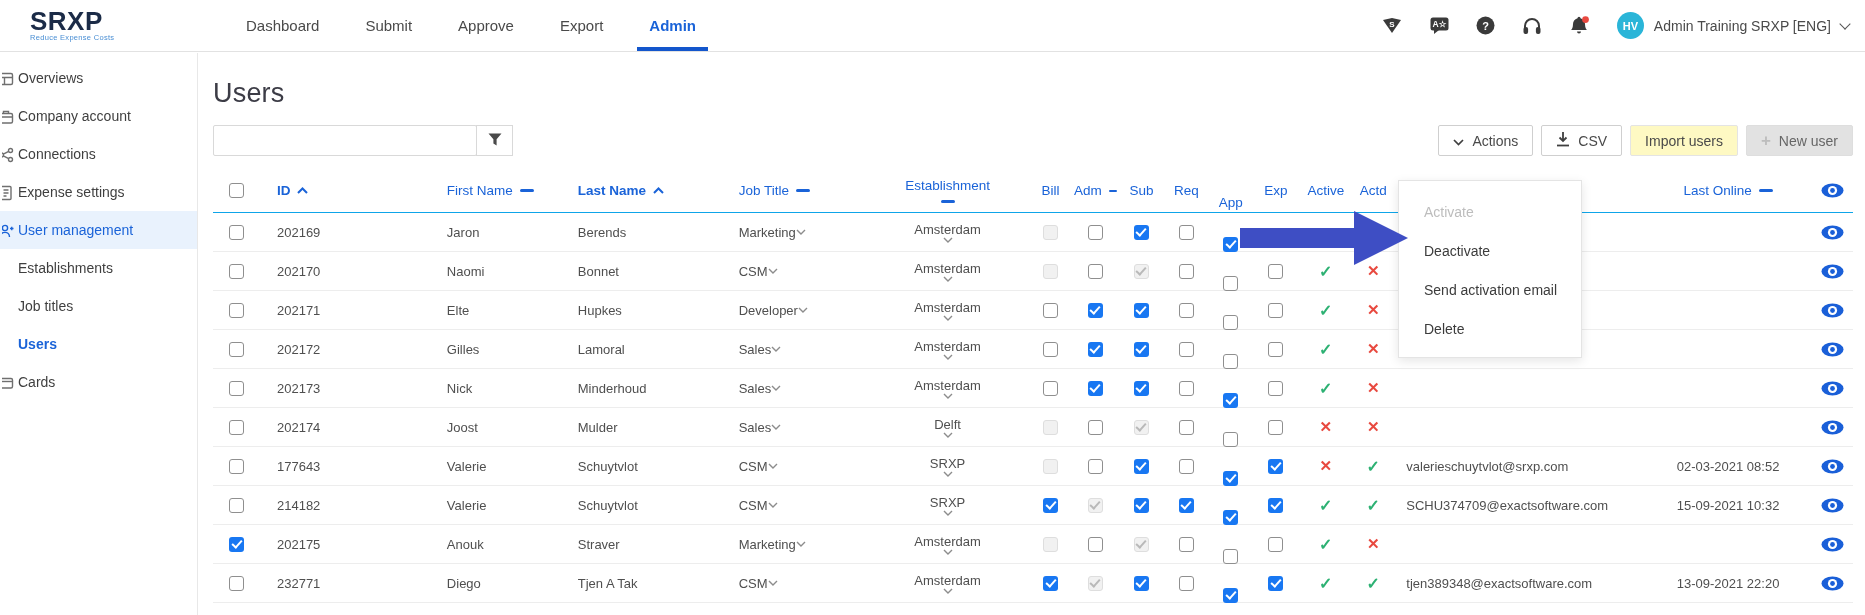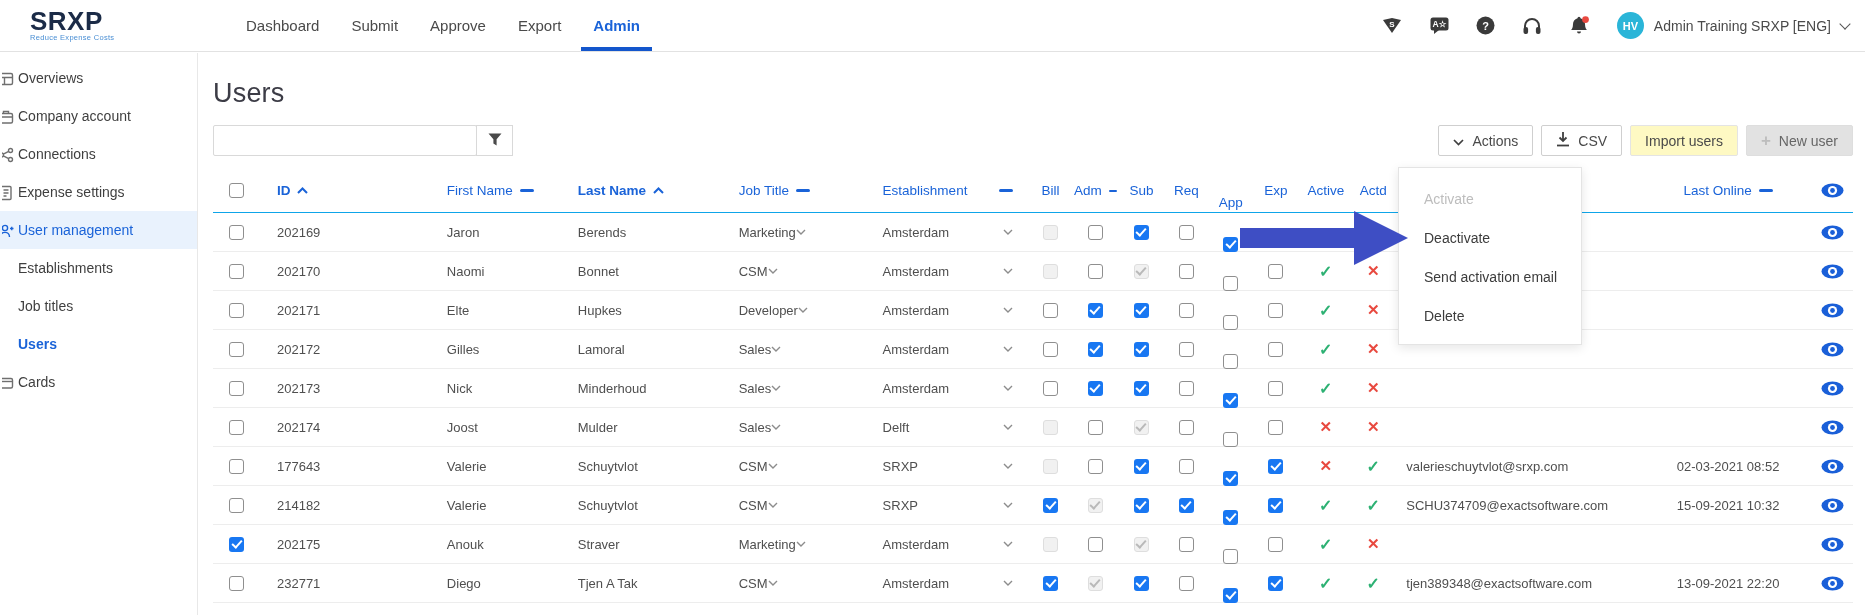--- a/index.html
+++ b/index.html
@@ -5,21 +5,21 @@
   * { margin:0; padding:0; box-sizing:border-box; }
   html,body { background:#fff; }
   .app{ position:relative; width:1865px; height:615px; overflow:hidden; background:#fff;
         font-family:"Liberation Sans", sans-serif; color:#4a4a4a; }
 
   
   .topbar{ height:52px; display:flex; align-items:stretch; border-bottom:1px solid #e2e2e2; background:#fff; }
   .logo{ width:198px; display:flex; flex-direction:column; justify-content:center; padding-left:30px; }
   .logo-name{ font-size:26px; font-weight:bold; color:#1b2b47; letter-spacing:.5px; line-height:24px; }
   .logo-tag{ font-size:7.5px; color:#4a8fd4; letter-spacing:.3px; }
-  .topnav{ display:flex; align-items:stretch; gap:32px; margin-left:48px; }
+  .topnav{ display:flex; align-items:stretch; gap:46px; margin-left:48px; }
   .nav-item{ display:flex; align-items:center; font-size:15px; color:#4a4a4a; cursor:pointer; position:relative; }
   .nav-item.active{ color:#1a63d8; font-weight:bold; }
   .nav-item.active::after{ content:""; position:absolute; left:-12px; right:-12px; bottom:0; height:4px; background:#1356cc; }
   .topbar-right{ margin-left:auto; display:flex; align-items:center; gap:27px; padding-right:16px; }
   .tb-icon{ display:inline-flex; align-items:center; cursor:pointer; position:relative; }
   .user-menu{ display:flex; align-items:center; gap:10px; cursor:pointer; }
   .avatar{ width:27px; height:27px; border-radius:50%; background:#2ab5d8; color:#fff; font-size:11px; font-weight:bold;
            display:flex; align-items:center; justify-content:center; }
   .user-name{ font-size:14px; color:#4a4a4a; }
   .chev{ display:inline-block; width:8px; height:8px; border-right:1.6px solid #555; border-bottom:1.6px solid #555;
@@ -57,21 +57,21 @@
   .tr{ display:flex; align-items:center; height:39px; border-bottom:1px solid #ededed; background:#fff; }
   .tr-head{ display:flex; align-items:center; height:44px; border-bottom:1px solid #0ea5e9; }
   .th{ display:flex; align-items:center; gap:7px; font-size:13.5px; color:#1a63d8; }
   .th.bold{ font-weight:bold; }
   .td{ font-size:13px; color:#4f4f4f; display:flex; align-items:center; }
   .c-sel{ width:48px; justify-content:center; display:flex; }
   .c-id{ width:186px; padding-left:16px; }
   .c-first{ width:131px; }
   .c-last{ width:161px; }
   .c-job{ width:144px; display:flex; padding-right:16px; }
-  .c-est{ width:146px; justify-content:space-between; display:flex; padding-right:16px; }
+  .c-est{ width:146px; justify-content:space-between; display:flex; padding-right:16px;flex-direction:column; }
   .c-cb3{ display:flex; justify-content:center; align-items:center; }
   .c-bill{ width:44px; } .c-adm{ width:46px; } .c-sub{ width:46px; } .c-req{ width:44px; }
   .c-app{ width:45px;margin-top:24px; } .c-exp{ width:45px; } .c-active{ width:55px; } .c-actd{ width:40px; }
   .c-email{ width:250px; padding-left:13px; }
   .c-lo{ width:170px; justify-content:center; display:flex; }
   .c-view{ width:40px; justify-content:center; display:flex; }
 
   .cb{ width:15px; height:15px; border-radius:3px; display:inline-flex; align-items:center; justify-content:center; cursor:pointer; }
   .cb.unchecked{ border:1.6px solid #8f8f8f; background:#fff; }
   .cb.checked{ background:#1877f2; }
@@ -81,21 +81,21 @@
   .cb.disabled-checked{ background:#f1f1f1; border:1.6px solid #dedede; cursor:default; }
   .cb.disabled-checked::after{ content:""; width:4px; height:8px; border-right:2px solid #b9b9b9; border-bottom:2px solid #b9b9b9;
                       transform:rotate(42deg); margin-top:-2px; }
   .mark-yes{ color:#2db173; font-size:16px; font-weight:600; }
   .mark-no{ color:#e8493f; font-size:15px; font-weight:600; }
   .sort-dash{ width:14px; height:3px; border-radius:2px; background:#1a63d8; display:inline-block; }
   .sort-dash.small{ width:8px; height:2px; }
   .sel-chev{ display:inline-flex; }
 
   
-  .actions-menu{ position:absolute; left:1398px; top:167px; width:184px; height:178px; background:#fff;
+  .actions-menu{ position:absolute; left:1398px; top:180px; width:184px; height:178px; background:#fff;
                  border:1px solid #e4e4e4; box-shadow:0 3px 10px rgba(0,0,0,.10); z-index:5; padding:11px 0; }
   .menu-item{ height:39px; display:flex; align-items:center; padding-left:25px; font-size:14px; color:#3c3c3c; cursor:pointer; }
   .menu-item.disabled{ color:#bdbdbd; cursor:default; }
   .annot-arrow{ position:absolute; left:1240px; top:210px; z-index:6; }
 </style>
 </head>
 <body>
 
 <div class="app">
 

